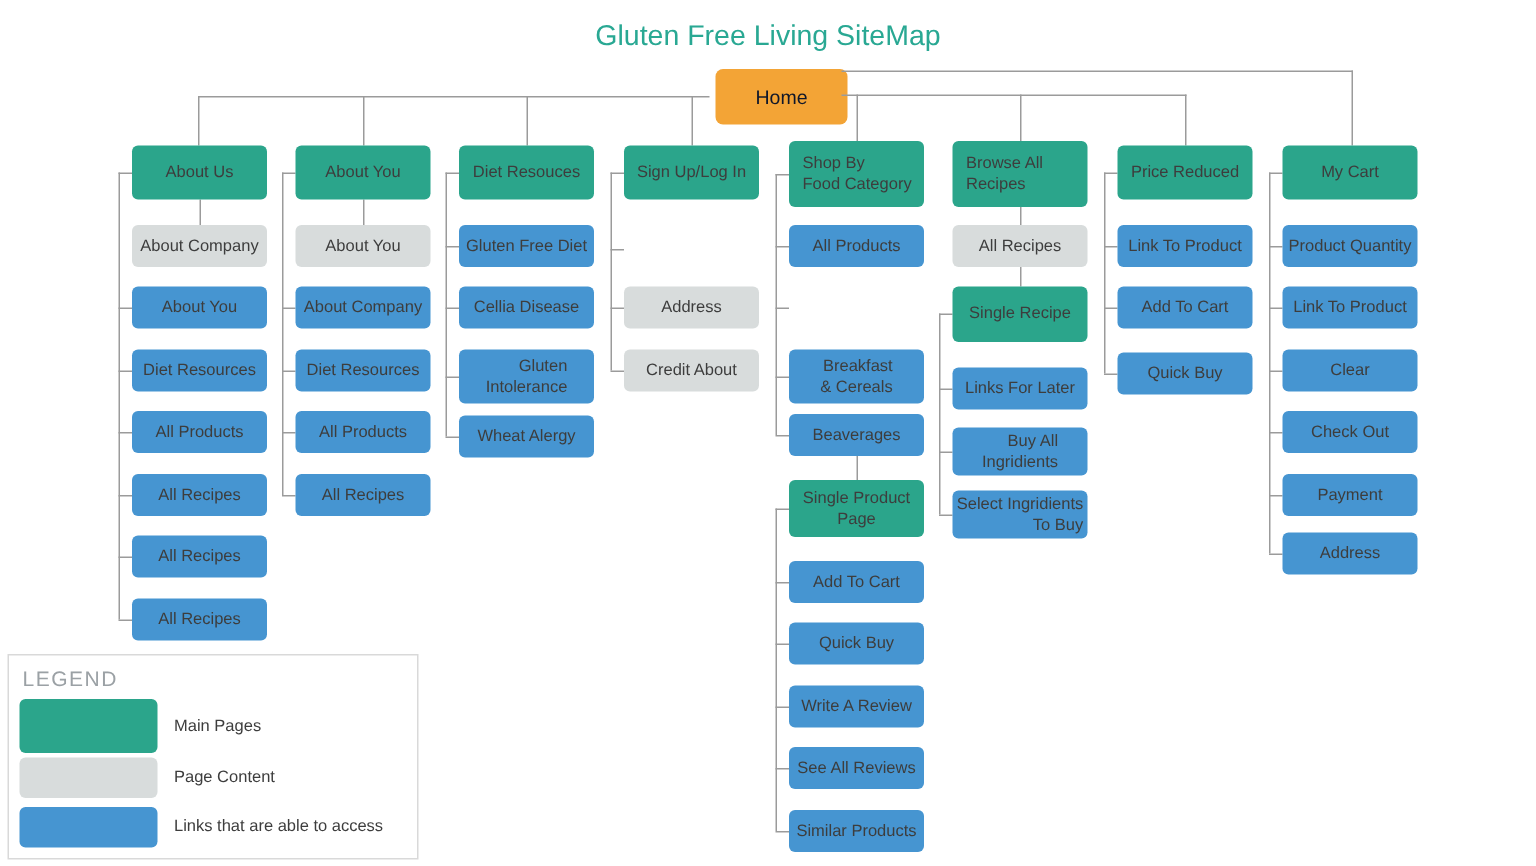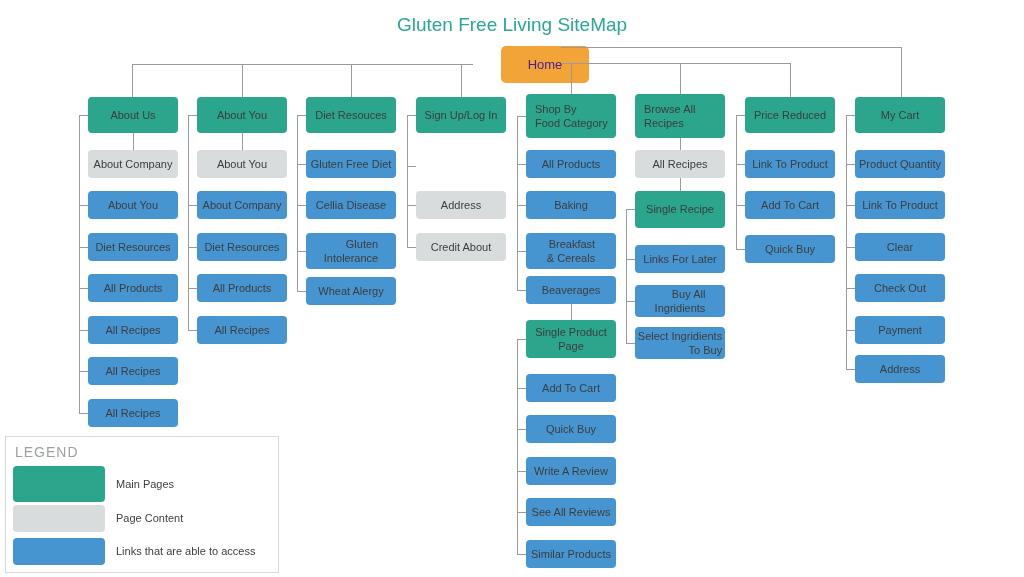--- a/index.html
+++ b/index.html
@@ -15,24 +15,24 @@
     position:absolute; width:90px; box-sizing:border-box;
     display:flex; align-items:center; justify-content:center;
     text-align:center; font-size:11px; line-height:1.3;
     color:var(--node-text); border-radius:4px; white-space:pre-line;
   }
   .main    { background:var(--main-pages); }
   .content { background:var(--page-content); }
   .link    { background:var(--links-accessible);text-align:right; }
   .align-left { justify-content:flex-start; text-align:left; padding-left:9px; }
   .home {
-    position:absolute; left:501px; top:46px; width:88px; height:37px;
+    position:absolute; left:477px; top:46px; width:88px; height:37px;
     background:var(--home-color); border-radius:5px;
     display:flex; align-items:center; justify-content:center;
-    font-size:13px; color:#4c1d95;
+    font-size:13px; color:#0f172a;
   }
   .hl { position:absolute; height:1px; background:var(--line-color); }
   .vl { position:absolute; width:1px;  background:var(--line-color); }
   .legend {
     position:absolute; left:5px; top:436px; width:274px; height:137px;
     background:#fff; border:1px solid #d9d9d9; box-sizing:border-box;
   }
   .legend-title {
     position:absolute; left:9px; top:7px; font-size:14px;
     color:var(--legend-title-color); letter-spacing:1px;
@@ -154,21 +154,20 @@
 Intolerance</div>
   <div class="box link" style="left:306px;top:277px;height:28px">Wheat Alergy</div>
 
   <div class="box main" style="left:416px;top:97px;height:36px">Sign Up/Log In</div>
   <div class="box content" style="left:416px;top:191px;height:28px">Address</div>
   <div class="box content" style="left:416px;top:233px;height:28px">Credit About</div>
 
   <div class="box main align-left" style="left:526px;top:94px;height:44px">Shop By
 Food Category</div>
   <div class="box link" style="left:526px;top:150px;height:28px">All Products</div>
-  <div class="box link" style="left:526px;top:191px;height:28px">Baking</div>
   <div class="box link" style="left:526px;top:233px;height:36px">Breakfast
 &amp; Cereals</div>
   <div class="box link" style="left:526px;top:276px;height:28px">Beaverages</div>
   <div class="box main" style="left:526px;top:320px;height:38px">Single Product
 Page</div>
   <div class="box link" style="left:526px;top:374px;height:28px">Add To Cart</div>
   <div class="box link" style="left:526px;top:415px;height:28px">Quick Buy</div>
   <div class="box link" style="left:526px;top:457px;height:28px">Write A Review</div>
   <div class="box link" style="left:526px;top:498px;height:28px">See All Reviews</div>
   <div class="box link" style="left:526px;top:540px;height:28px">Similar Products</div>

